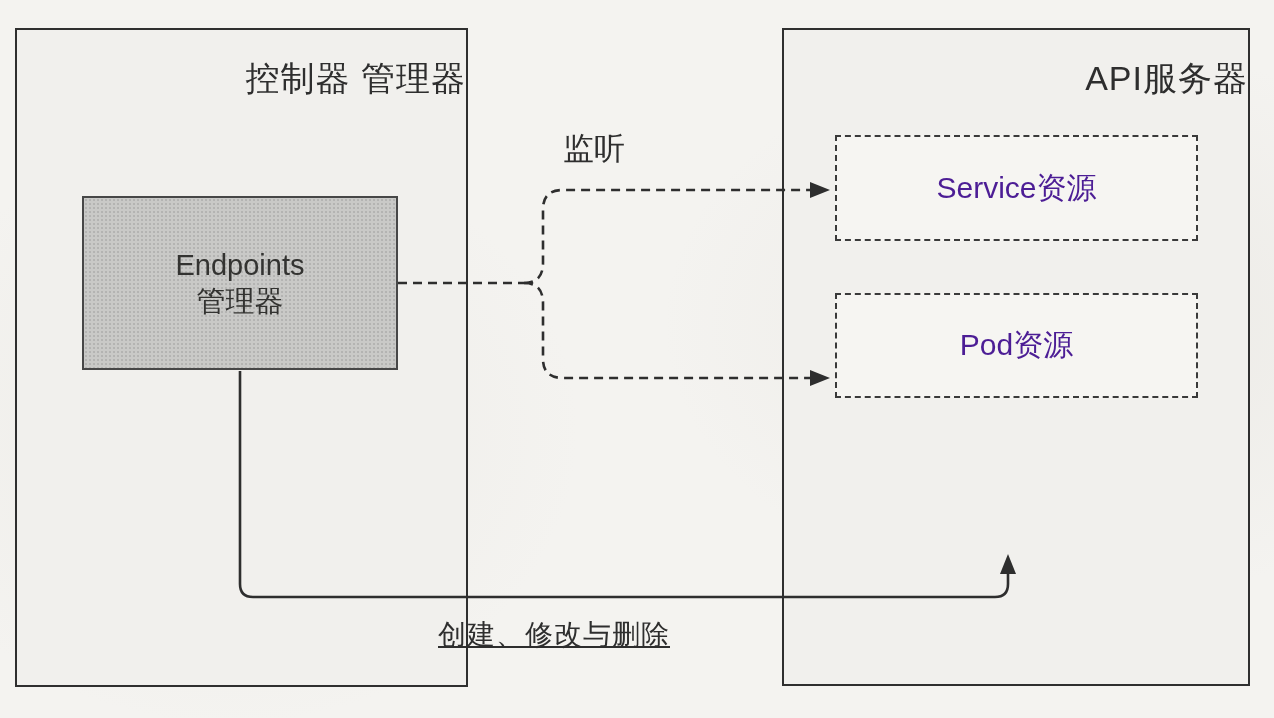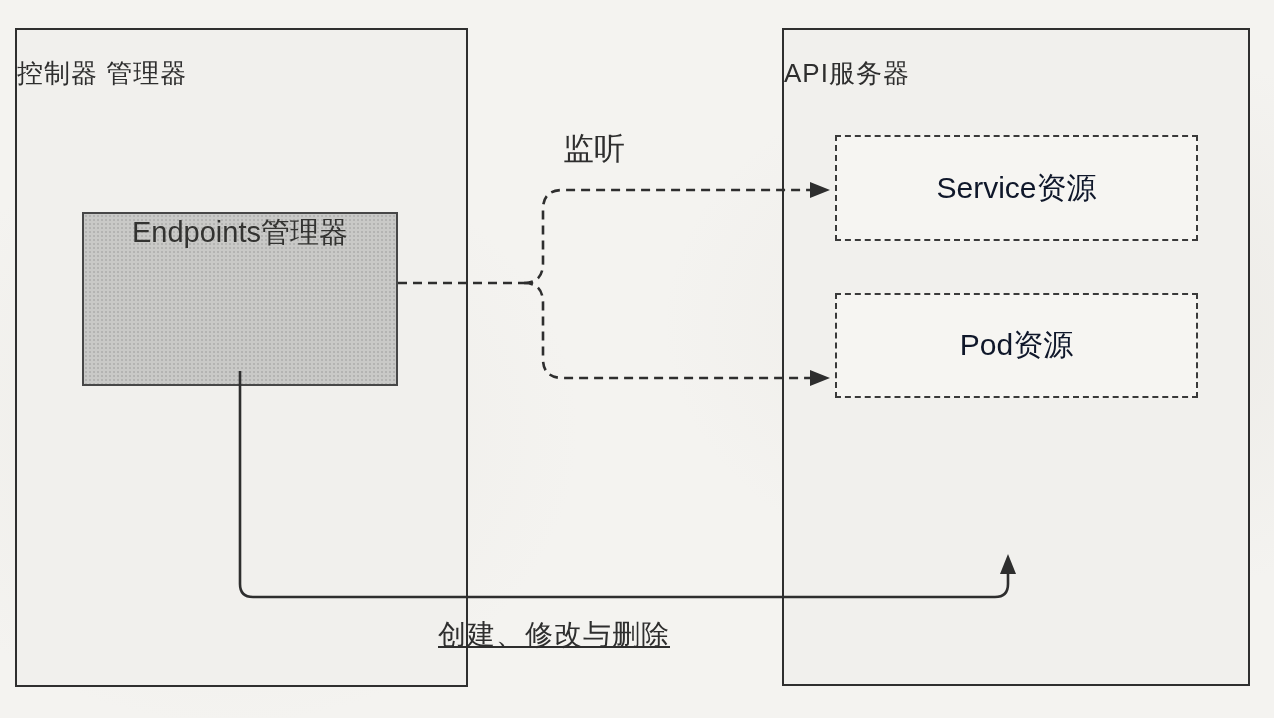--- a/index.html
+++ b/index.html
@@ -20,49 +20,51 @@
   }
   .panel {
     position: absolute;
     border: 2px solid var(--panel-border, #2f2f2f);
     background: var(--panel-bg, #f1f0ed);
   }
   .panel-left  { left: 15px;  top: 28px; width: 453px; height: 659px; }
   .panel-right { left: 782px; top: 28px; width: 468px; height: 658px; }
   .panel-title {
     margin-top: 26px;
-    text-align: left;
-    font-size: 26px;
+    text-align: right;
+    font-size: 34px;
     letter-spacing: 1px;
     color: var(--text, #2e2e2e);
   }
   .manager-node {
     position: absolute;
-    left: 82px; top: 212px;
+    left: 82px; top: 196px;
     width: 316px; height: 174px;
     background-color: var(--node-bg, #c9c9c7);
     background-image: radial-gradient(rgba(140,140,138,0.35) 1px, transparent 1.2px);
     background-size: 4px 4px;
     border: 2px solid var(--node-border, #474747);
     display: flex;
+    flex-direction: column;
+    align-items: center;
     justify-content: center;
     line-height: 36px;
     font-size: 29px;
     color: #333331;
     z-index: 2;
   }
   .resource-box {
     position: absolute;
     border: 2.5px dashed var(--dashed-border, #3a3a3a);
     background: var(--resource-bg, #f6f5f2);
     display: flex;
     align-items: center;
     justify-content: center;
     font-size: 30px;
-    color: #0f172a;
+    color: #4c1d95;
     z-index: 2;
   }
   .resource-service   { left: 835px; top: 135px; width: 363px; height: 106px; }
   .resource-pod       { left: 835px; top: 293px; width: 363px; height: 105px; }
   .resource-endpoints { left: 835px; top: 447px; width: 363px; height: 107px; }
   .edge-label {
     position: absolute;
     color: var(--text, #2e2e2e);
     z-index: 3;
     white-space: nowrap;

